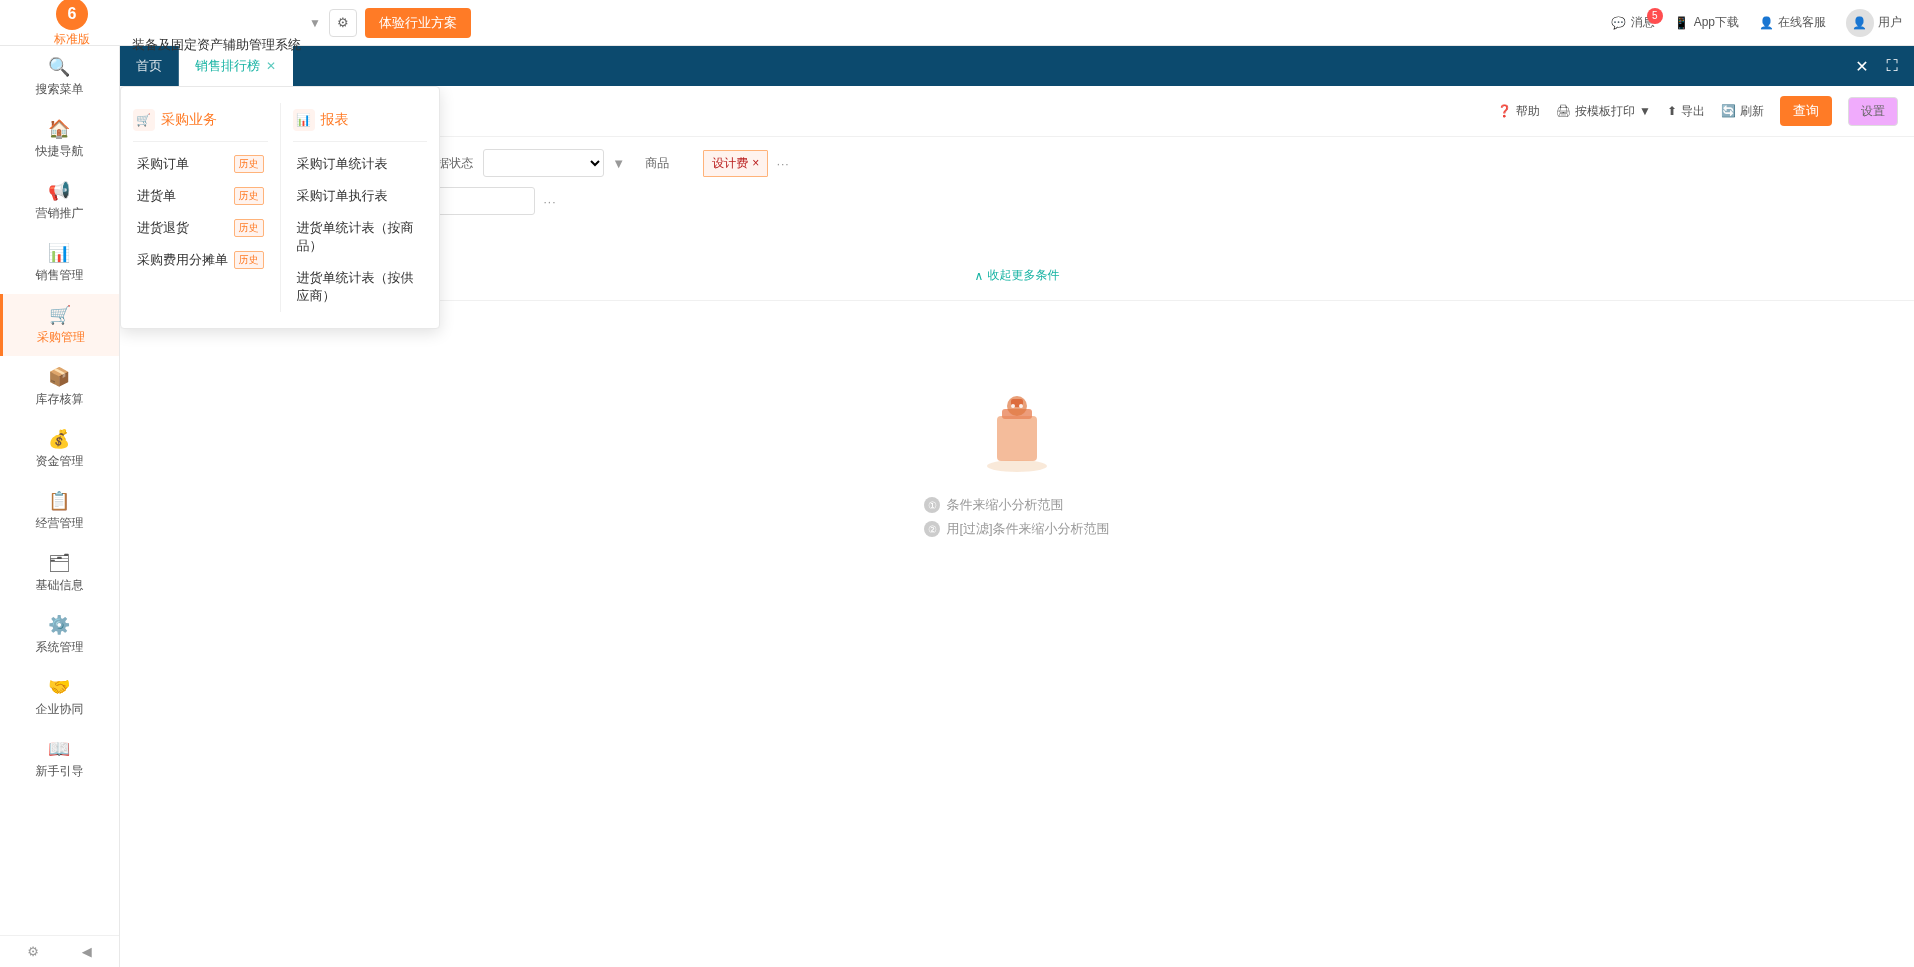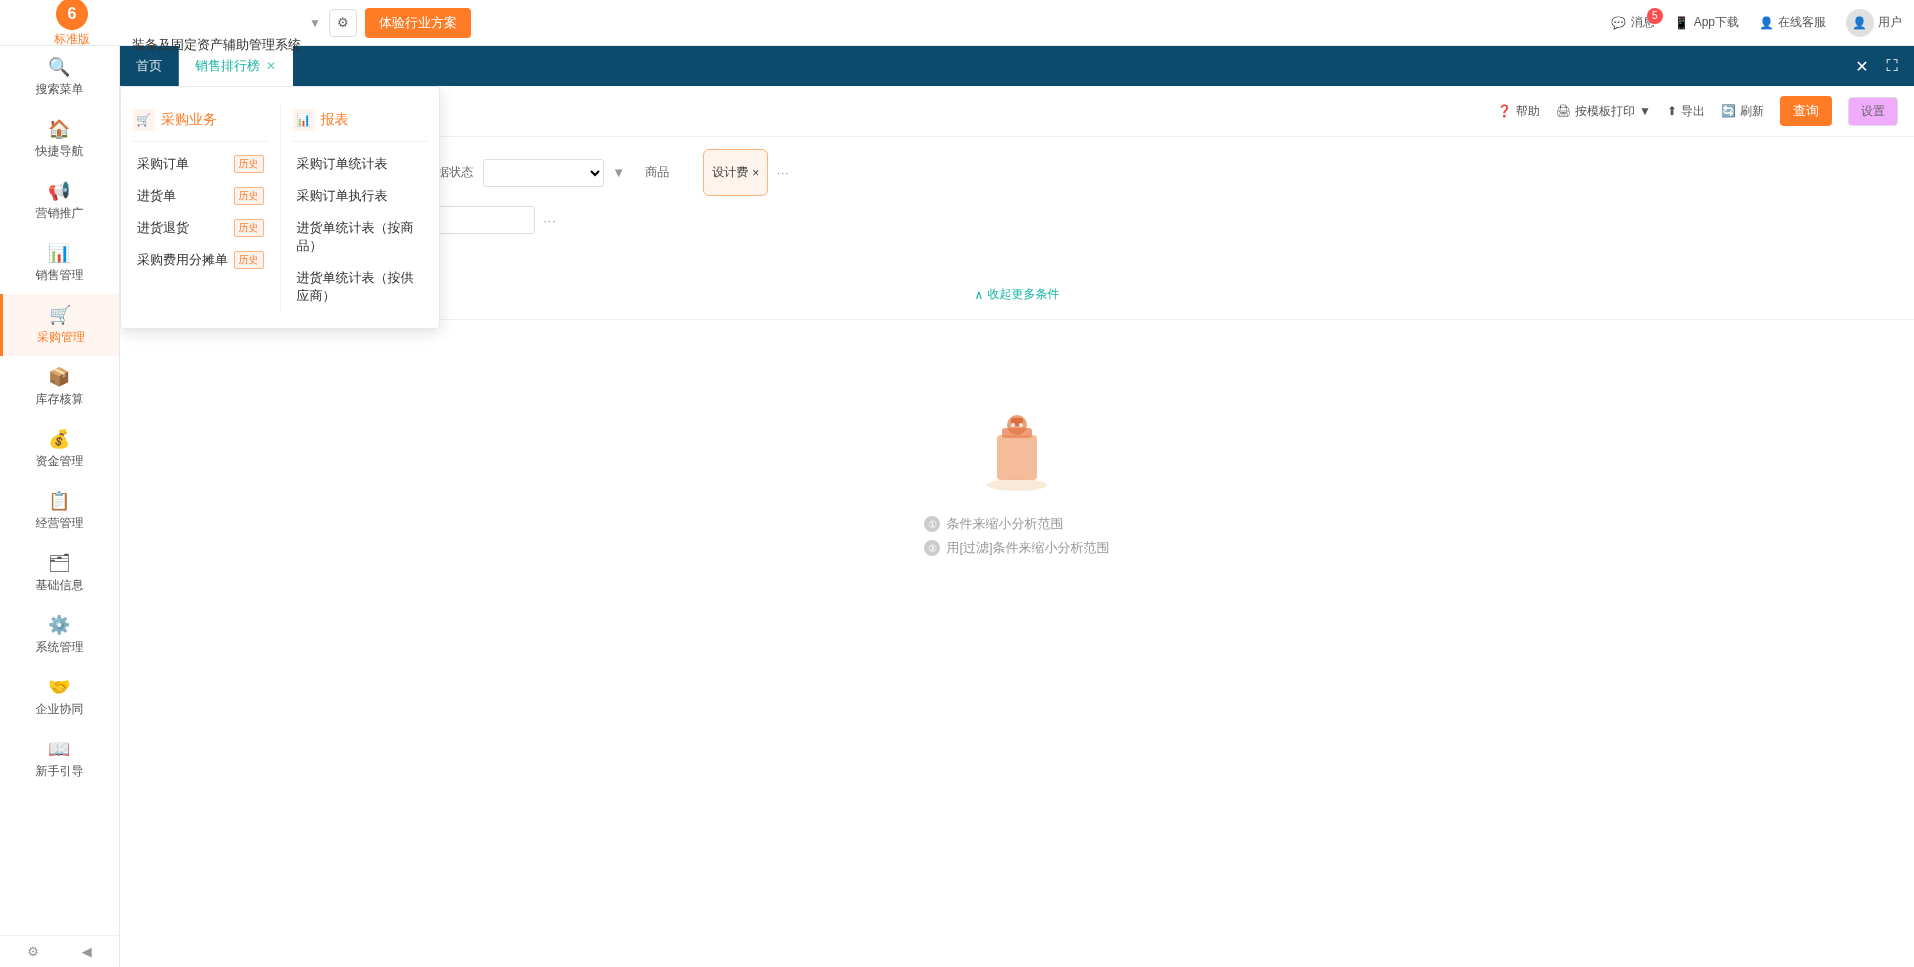--- a/index.html
+++ b/index.html
@@ -285,24 +285,24 @@
       padding: 0 8px;
       font-size: 12px;
       background: #fff;
     }
     .filter-tag {
       display: inline-flex;
       align-items: center;
       gap: 4px;
       background: #fff3ee;
       border: 1px solid #ffb37a;
-      border-radius: 6px;
-      padding: 14px 8px;
-      font-size: 12px;
-      color: #404040;
+      border-radius: 1px;
+      padding: 4px 8px;
+      font-size: 12px;
+      color: #b91c1c;
     }
     .date-range {
       display: flex;
       align-items: center;
       gap: 4px;
       border: 1px solid #ddd;
       border-radius: 3px;
       padding: 0 8px;
       height: 28px;
       background: #fff;

